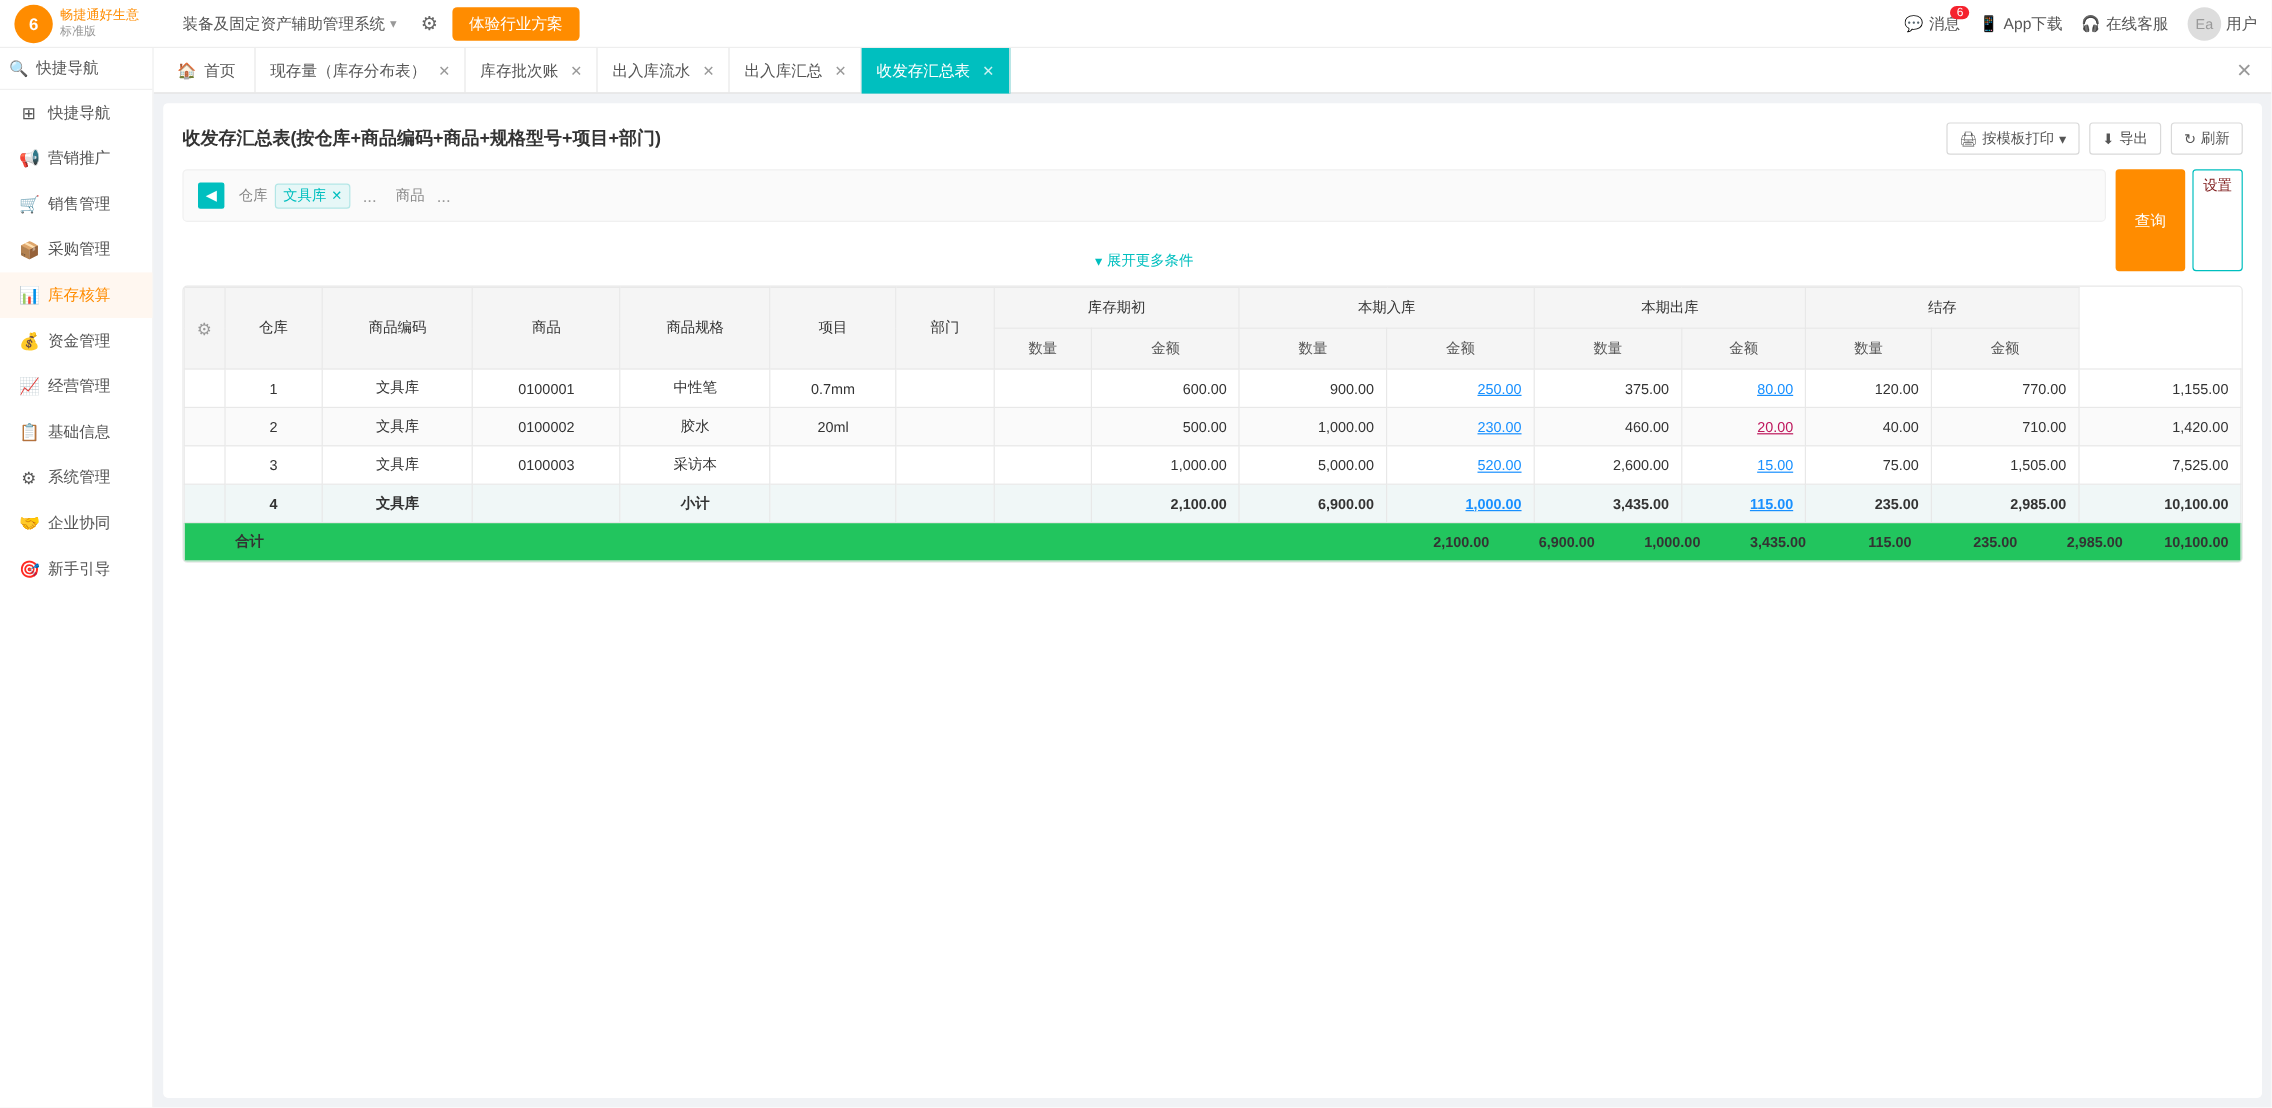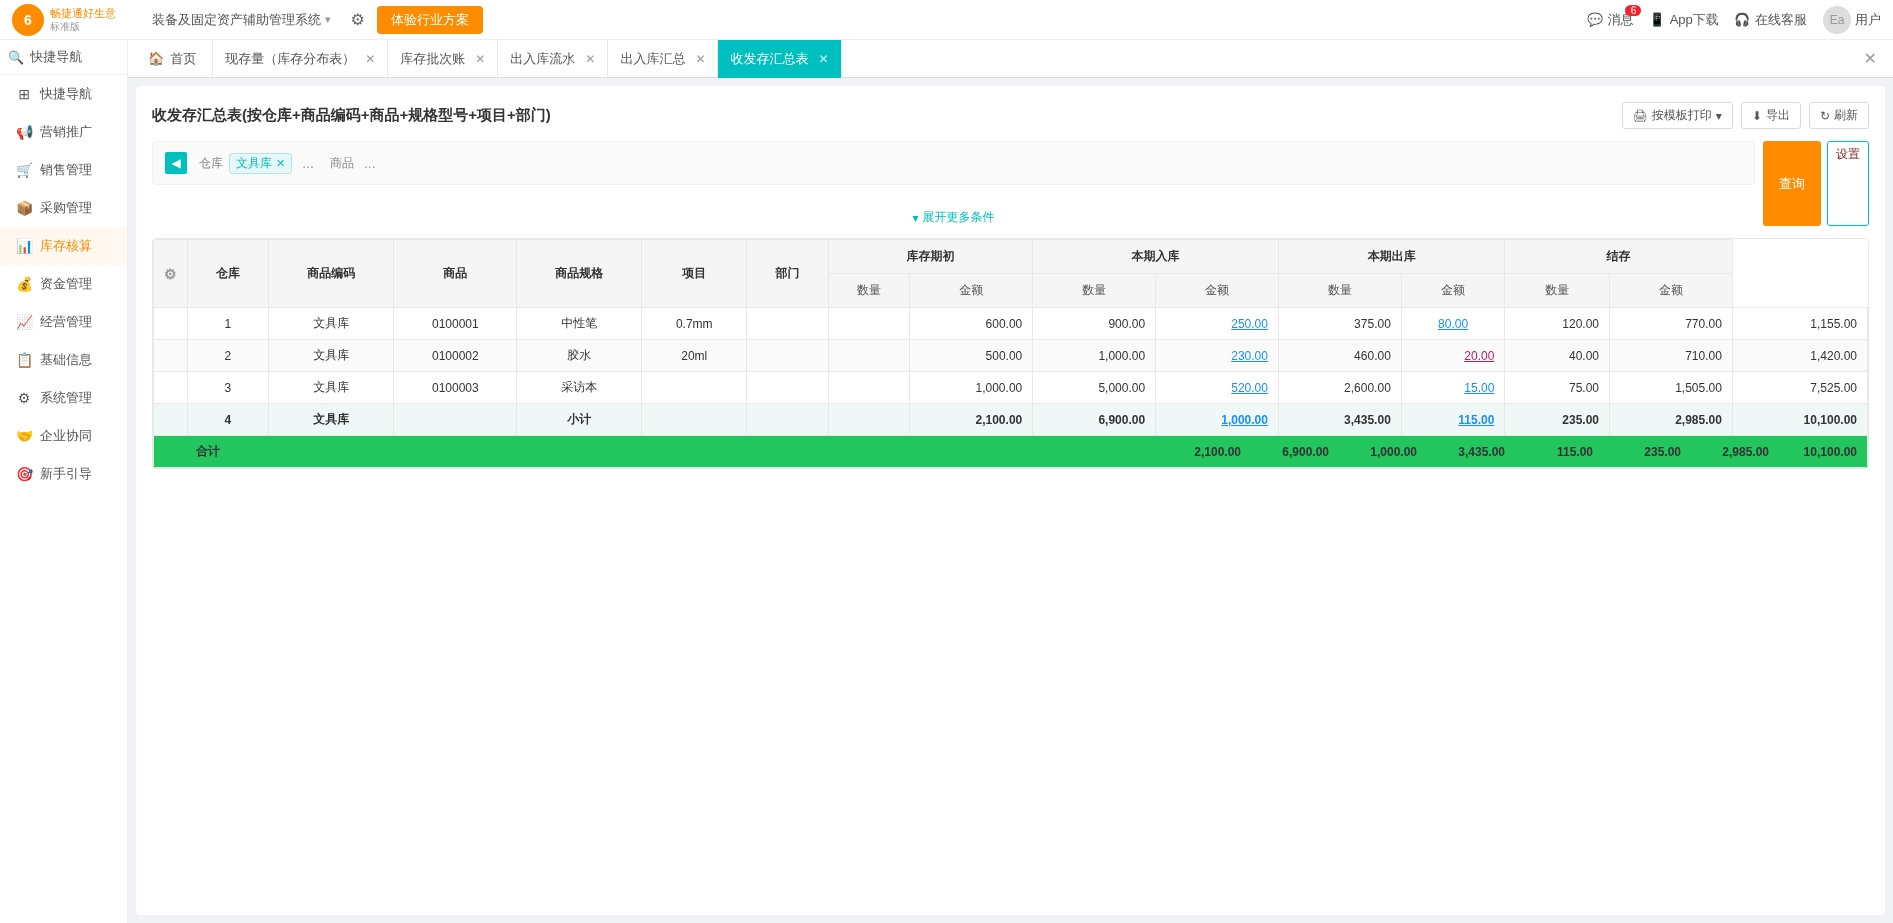--- a/index.html
+++ b/index.html
@@ -65,21 +65,21 @@
     .expand-more { display: flex; align-items: center; gap: 4px; color: #00bfbf; cursor: pointer; font-size: 12px; margin: 4px 0 0 0; }
 
     
     .data-table { width: 100%; border-collapse: collapse; font-size: 12px; }
     .data-table th { background: #f5f5f5; padding: 8px 10px; text-align: center; border: 1px solid #e8e8e8; color: #555; font-weight: normal; white-space: nowrap; }
     .data-table td { padding: 7px 10px; border: 1px solid #e8e8e8; text-align: center; color: #333; white-space: nowrap; }
     .data-table tr:nth-child(even) { background: #fafafa; }
     .data-table .subtotal-row td { font-weight: bold; background: #f0f7f7; }
     .data-table .link-val { color: #1890ff; text-decoration: underline; cursor: pointer; }
     .data-table .num-col { text-align: right; }
-    .col-header-group th { font-weight: bold; color: #333; }
+    .col-header-group th { font-weight: normal; color: #333; }
     .settings-col { width: 32px; text-align: center; }
     .gear-btn { cursor: pointer; color: #999; font-size: 14px; }
 
     
     .table-footer { display: flex; align-items: center; background: #22c55e; border: 1px solid #e8e8e8; border-top: none; padding: 7px 10px; font-size: 12px; font-weight: bold; }
   </style>
 </head>
 <body>
 
 <div class="app-container">
@@ -292,21 +292,21 @@
                   <td>文具库</td>
                   <td>0100001</td>
                   <td>中性笔</td>
                   <td>0.7mm</td>
                   <td></td>
                   <td></td>
                   <td class="num-col">600.00</td>
                   <td class="num-col">900.00</td>
                   <td class="num-col link-val" style="color: rgb(24, 144, 255); text-decoration: underline; cursor: pointer;">250.00</td>
                   <td class="num-col">375.00</td>
-                  <td class="num-col link-val" style="color: rgb(24, 144, 255); cursor: pointer; text-align: center;">80.00</td>
+                  <td class="num-col link-val" style="color: rgb(24, 144, 255); cursor: pointer;">80.00</td>
                   <td class="num-col">120.00</td>
                   <td class="num-col">770.00</td>
                   <td class="num-col">1,155.00</td>
                 </tr>
                 <tr>
                   <td></td>
                   <td>2</td>
                   <td>文具库</td>
                   <td>0100002</td>
                   <td>胶水</td>

